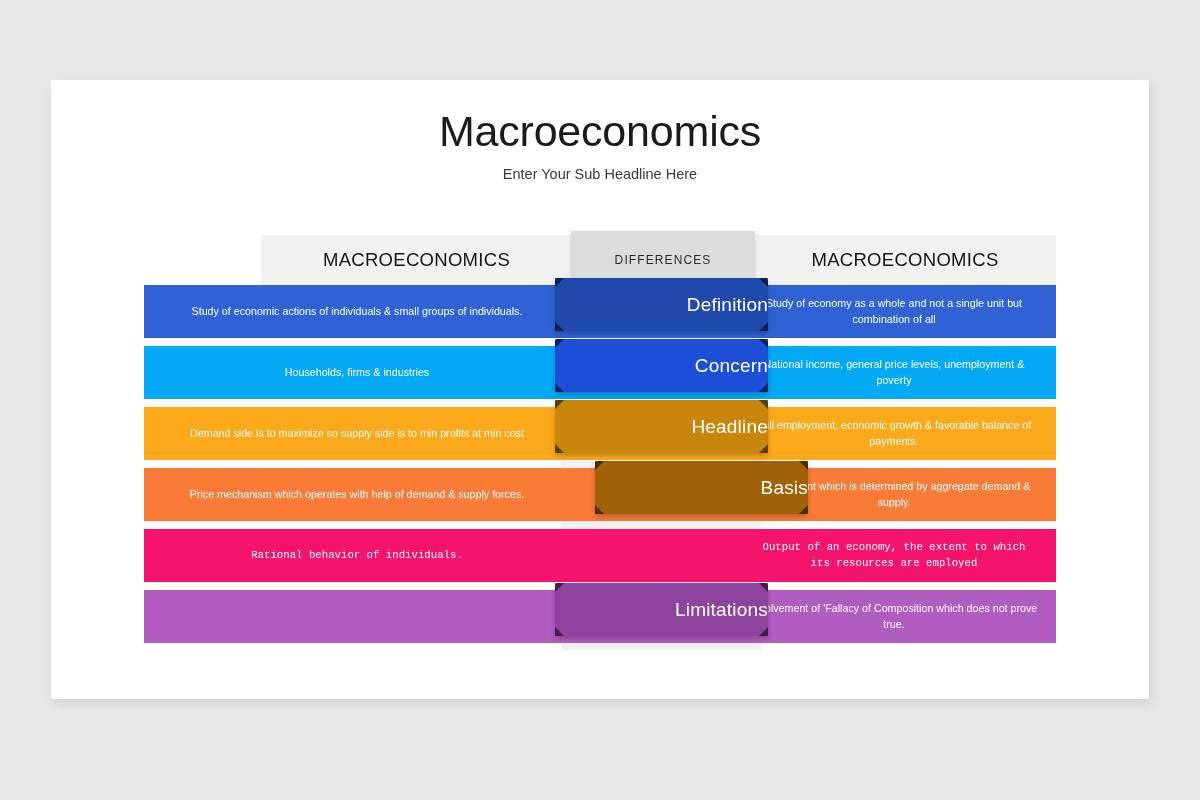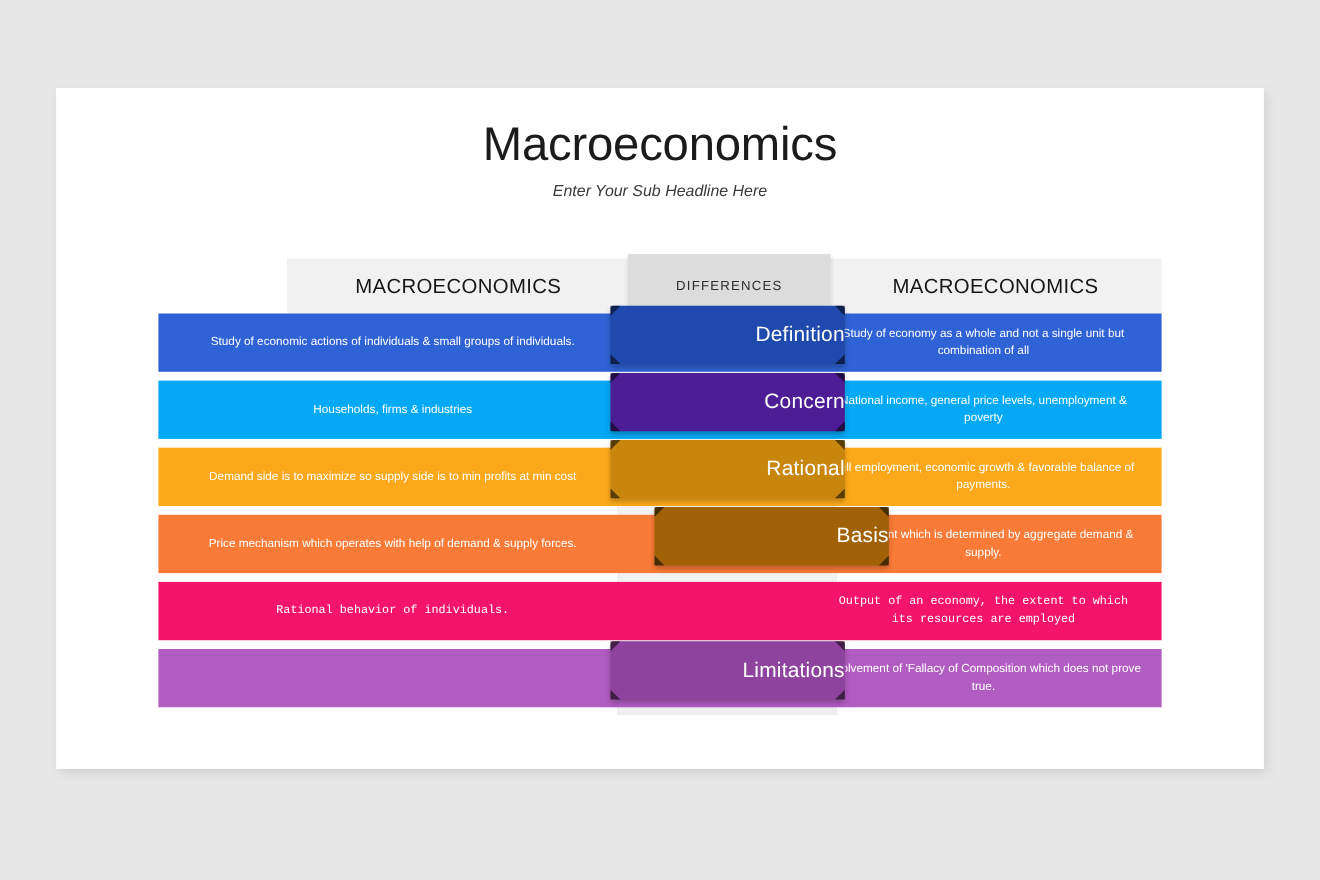--- a/index.html
+++ b/index.html
@@ -42,21 +42,20 @@
 
   #page-subtitle {
     position: absolute;
     left: 0;
     top: 86px;
     width: 100%;
     text-align: center;
     font-size: 14.5px;
     font-weight: 400;
     color: #3b3b3b;
-    font-style: italic;
   }
 
   
   #comparison-table {
     position: absolute;
     left: 93px;
     top: 155px;
     width: 912px;
     height: 415px;
   }
@@ -213,38 +212,38 @@
             <span class="notch tr"></span>
             <span class="notch bl"></span>
             <span class="notch br"></span>
             <span>Definition</span>
           </div>
         </div>
         <div class="cmp-row" style="top: 61px;">
           <div class="row-bar" style="background: rgb(3, 169, 244);"></div>
           <div class="row-text left">Households, firms &amp; industries</div>
           <div class="row-text right">National income, general price levels, unemployment &amp; poverty</div>
-          <div class="row-chip" style="background: #4c1d95;">
+          <div class="row-chip" style="background: #1d4ed8;">
             <span class="notch tl"></span>
             <span class="notch tr"></span>
             <span class="notch bl"></span>
             <span class="notch br"></span>
             <span>Concern</span>
           </div>
         </div>
         <div class="cmp-row" style="top: 122px;">
           <div class="row-bar" style="background: rgb(251, 169, 26);"></div>
           <div class="row-text left">Demand side is to maximize so supply side is to min profits at min cost</div>
           <div class="row-text right">Full employment, economic growth &amp; favorable balance of payments.</div>
           <div class="row-chip" style="background: rgb(200, 134, 13);">
             <span class="notch tl"></span>
             <span class="notch tr"></span>
             <span class="notch bl"></span>
             <span class="notch br"></span>
-            <span>Rational</span>
+            <span>Headline</span>
           </div>
         </div>
         <div class="cmp-row" style="top: 183px;">
           <div class="row-bar" style="background: rgb(249, 123, 55);"></div>
           <div class="row-text left">Price mechanism which operates with help of demand &amp; supply forces.</div>
           <div class="row-text right">employment which is determined by aggregate demand &amp; supply.</div>
           <div class="row-chip" style="background: #a16207; margin-left: 40px;">
             <span class="notch tl"></span>
             <span class="notch tr"></span>
             <span class="notch bl"></span>

